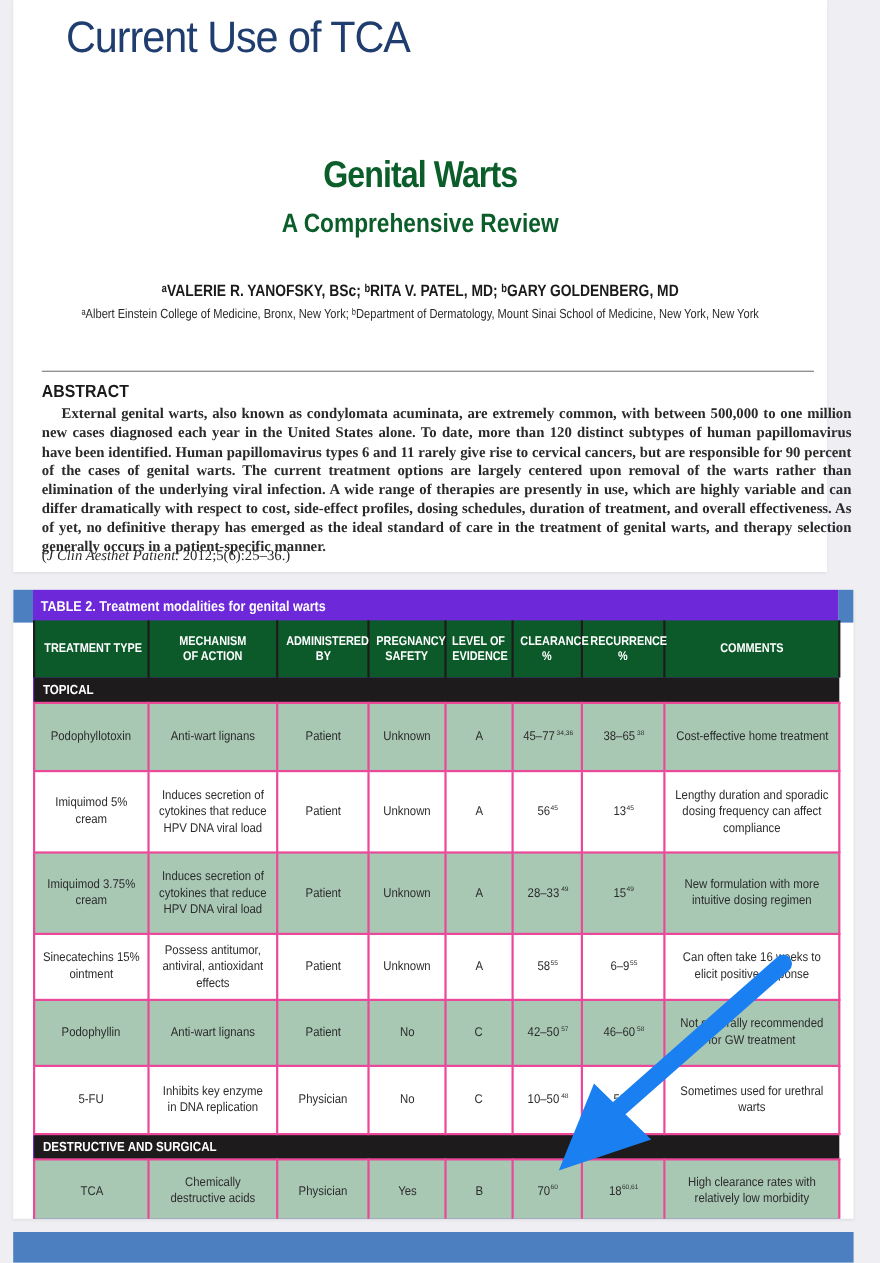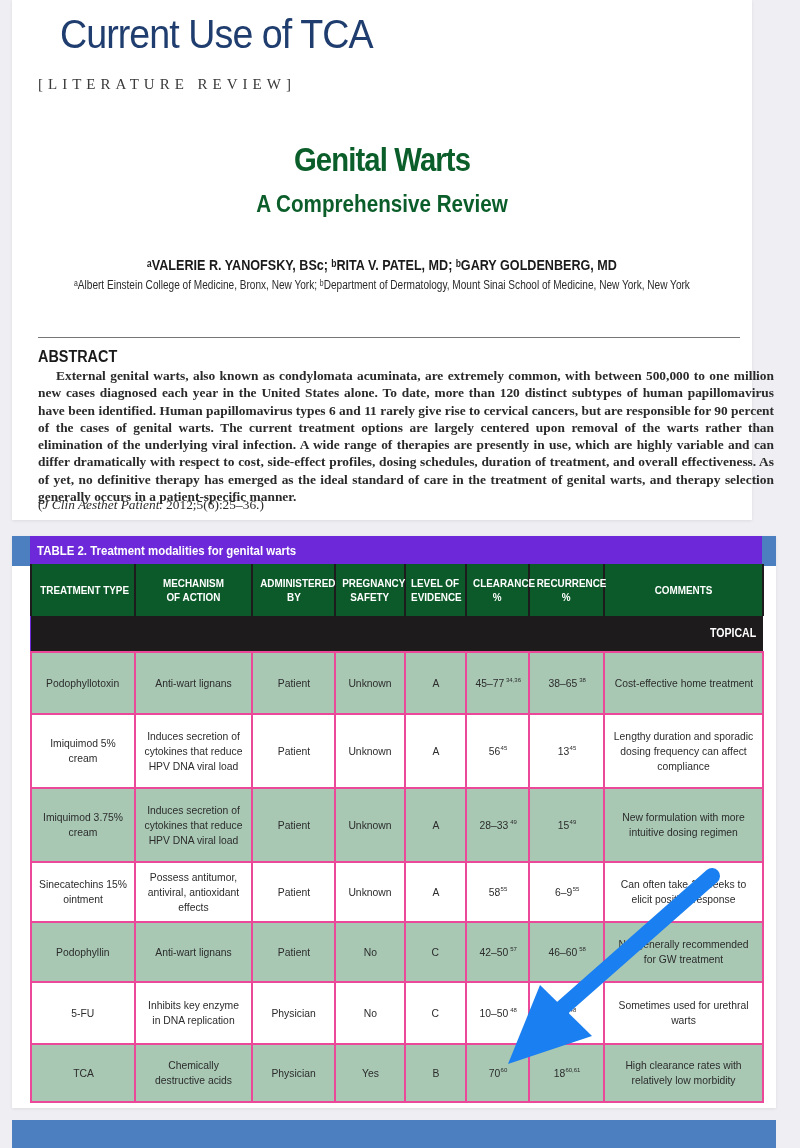--- a/index.html
+++ b/index.html
@@ -81,42 +81,41 @@
   td {
     height: 64px; text-align: center; vertical-align: middle;
     font-size: 11.5px; line-height: 15px; color: #2c2c2c;
     border: 2px solid #ec4899; padding: 0 1px;
   }
   td span.t { display: inline-block; transform: scaleX(0.9); }
   tr.green td { background: #a8c8b4; }
   tr.white td { background: #ffffff; }
   tr.section td {
     background: #1e1b1c; color: #fff; font-weight: bold; font-size: 12px;
-    height: 36px; text-align: right; padding-left: 8px; border: none;
+    height: 23px; text-align: left; padding-left: 8px; border: none;
   }
   tr.section td span { display: inline-block; transform: scaleX(0.88); transform-origin: left; }
   sup { font-size: 6px; vertical-align: super; line-height: 0; }
   tr.r-tall td { height: 74px; }
   tr.r-pfx td { height: 62px; }
   tr.r-sine td { height: 60px; }
   tr.r-podo td { height: 60px; }
   tr.r-fu td { height: 62px; }
   tr.r-tca td { height: 58px; }
 
   .bottom-bar {
     position: absolute; left: 12px; top: 1120px; width: 764px; height: 28px; background: #4c7fbf;
   }
   .arrow { position: absolute; left: 0; top: 0; width: 800px; height: 1148px; pointer-events: none; }
 </style>
 </head>
 <body>
 
 <div class="card1">
   <div class="header-title">Current Use of TCA</div>
-  <div class="lit-review">[LITERATURE REVIEW]</div>
   <div class="article-title">Genital Warts</div>
   <div class="article-subtitle">A Comprehensive Review</div>
   <div class="authors">ᵃVALERIE R. YANOFSKY, BSc; ᵇRITA V. PATEL, MD; ᵇGARY GOLDENBERG, MD</div>
   <div class="affil">ᵃAlbert Einstein College of Medicine, Bronx, New York; ᵇDepartment of Dermatology, Mount Sinai School of Medicine, New York, New York</div>
   <div class="divider"></div>
   <div class="abstract-head">ABSTRACT</div>
   <div class="abstract-body">External genital warts, also known as condylomata acuminata, are extremely common, with between 500,000 to one million new cases diagnosed each year in the United States alone. To date, more than 120 distinct subtypes of human papillomavirus have been identified. Human papillomavirus types 6 and 11 rarely give rise to cervical cancers, but are responsible for 90 percent of the cases of genital warts. The current treatment options are largely centered upon removal of the warts rather than elimination of the underlying viral infection. A wide range of therapies are presently in use, which are highly variable and can differ dramatically with respect to cost, side-effect profiles, dosing schedules, duration of treatment, and overall effectiveness. As of yet, no definitive therapy has emerged as the ideal standard of care in the treatment of genital warts, and therapy selection generally occurs in a patient-specific manner.</div>
   <div class="citation"><span>(</span><i>J Clin Aesthet Patient.</i><span> 2012;5(6):25–36.)</span></div>
 </div>
 
@@ -212,20 +211,23 @@
           <td><span class="t">5-FU</span></td>
           <td><span class="t">Inhibits key enzyme in DNA replication</span></td>
           <td><span class="t">Physician</span></td>
           <td><span class="t">No</span></td>
           <td><span class="t">C</span></td>
           <td><span class="t">10–50</span><sup>48</sup></td>
           <td><span class="t">50</span><sup>48</sup></td>
           <td><span class="t">Sometimes used for urethral warts</span></td>
         </tr>
 
+        <tr class="section">
+            <td colspan="8"><span>DESTRUCTIVE AND SURGICAL</span></td>
+          </tr>
 
         <tr class="green r-tca">
           <td><span class="t">TCA</span></td>
           <td><span class="t">Chemically destructive acids</span></td>
           <td><span class="t">Physician</span></td>
           <td><span class="t">Yes</span></td>
           <td><span class="t">B</span></td>
           <td><span class="t">70</span><sup>60</sup></td>
           <td><span class="t">18</span><sup>60,61</sup></td>
           <td><span class="t">High clearance rates with relatively low morbidity</span></td>

